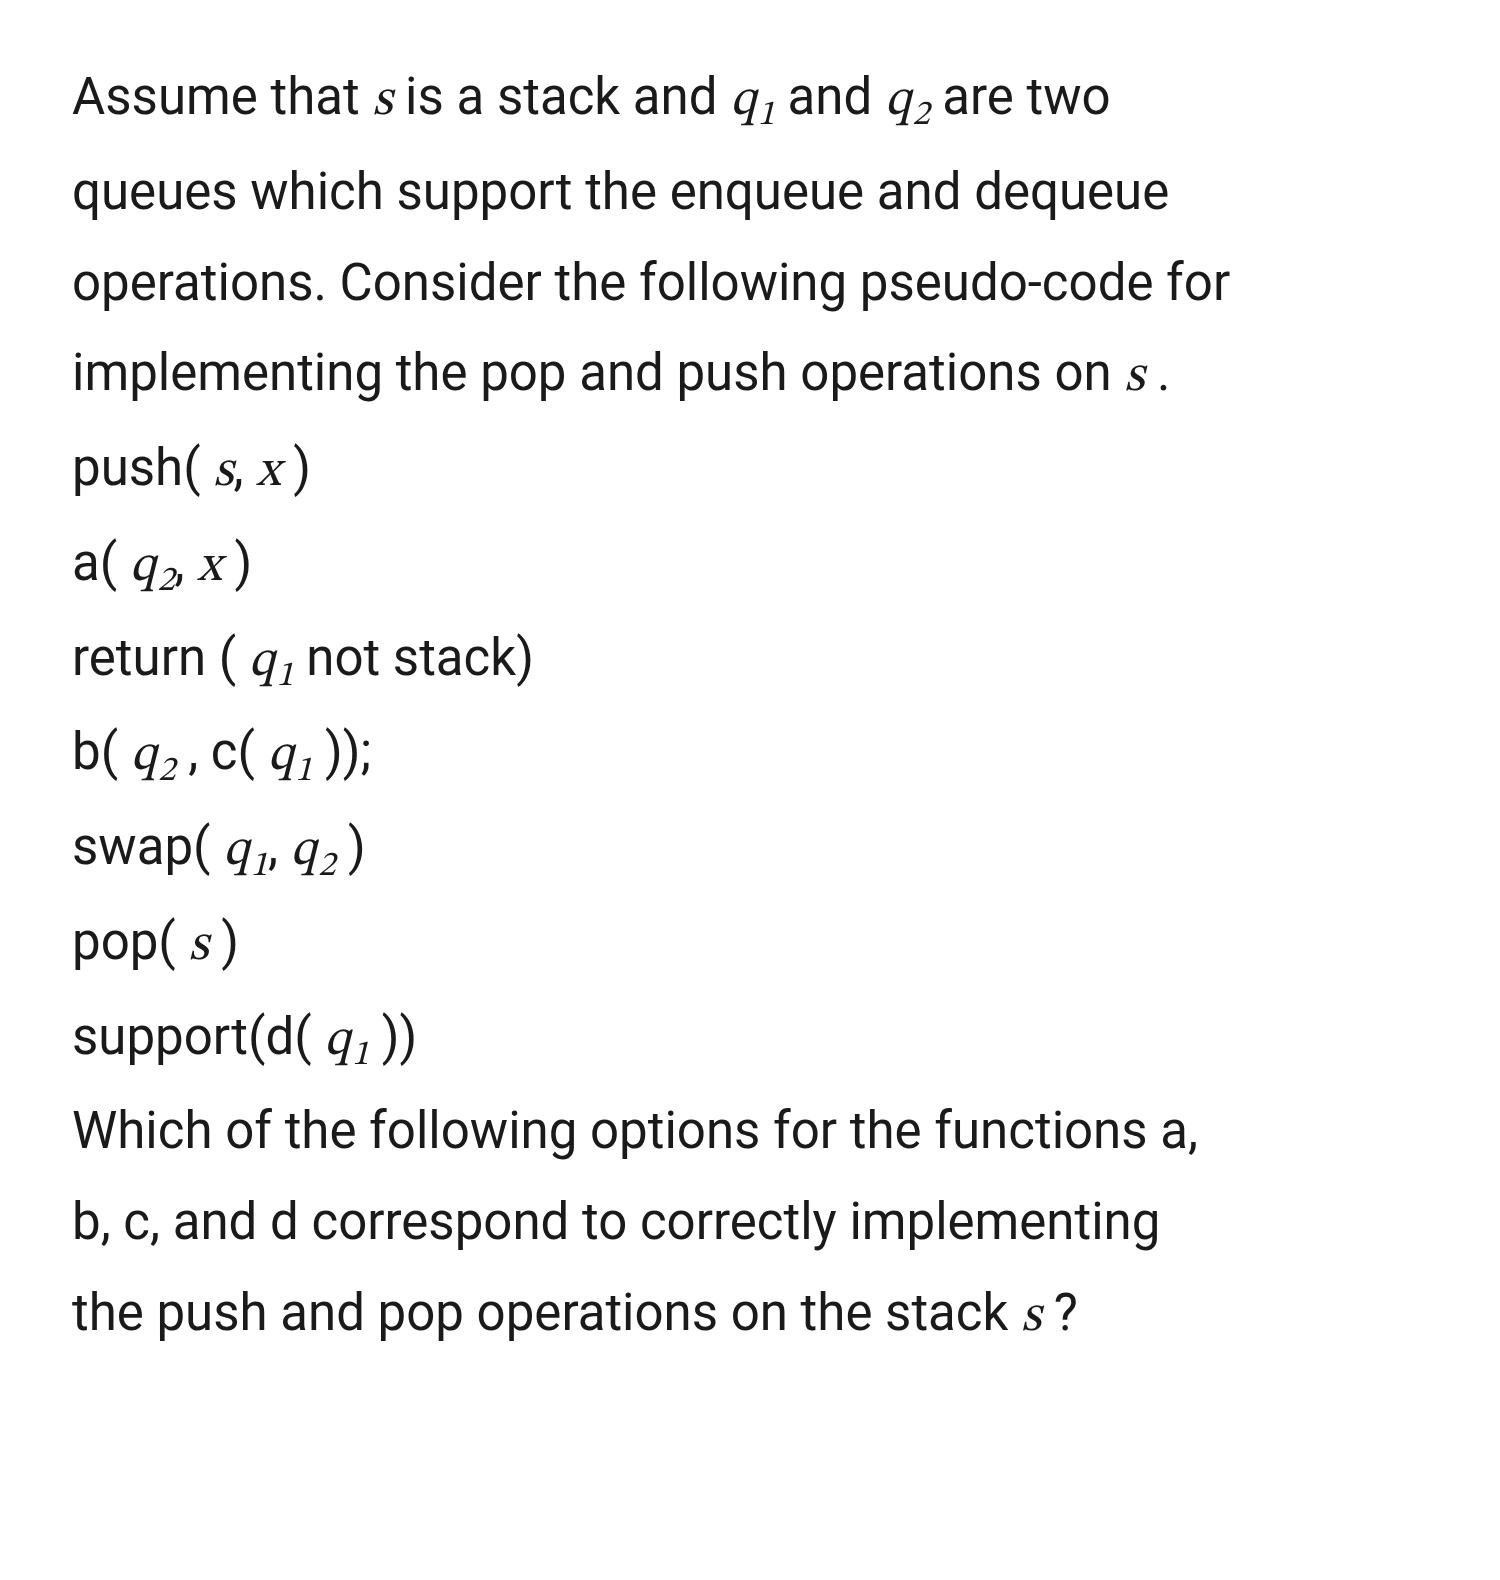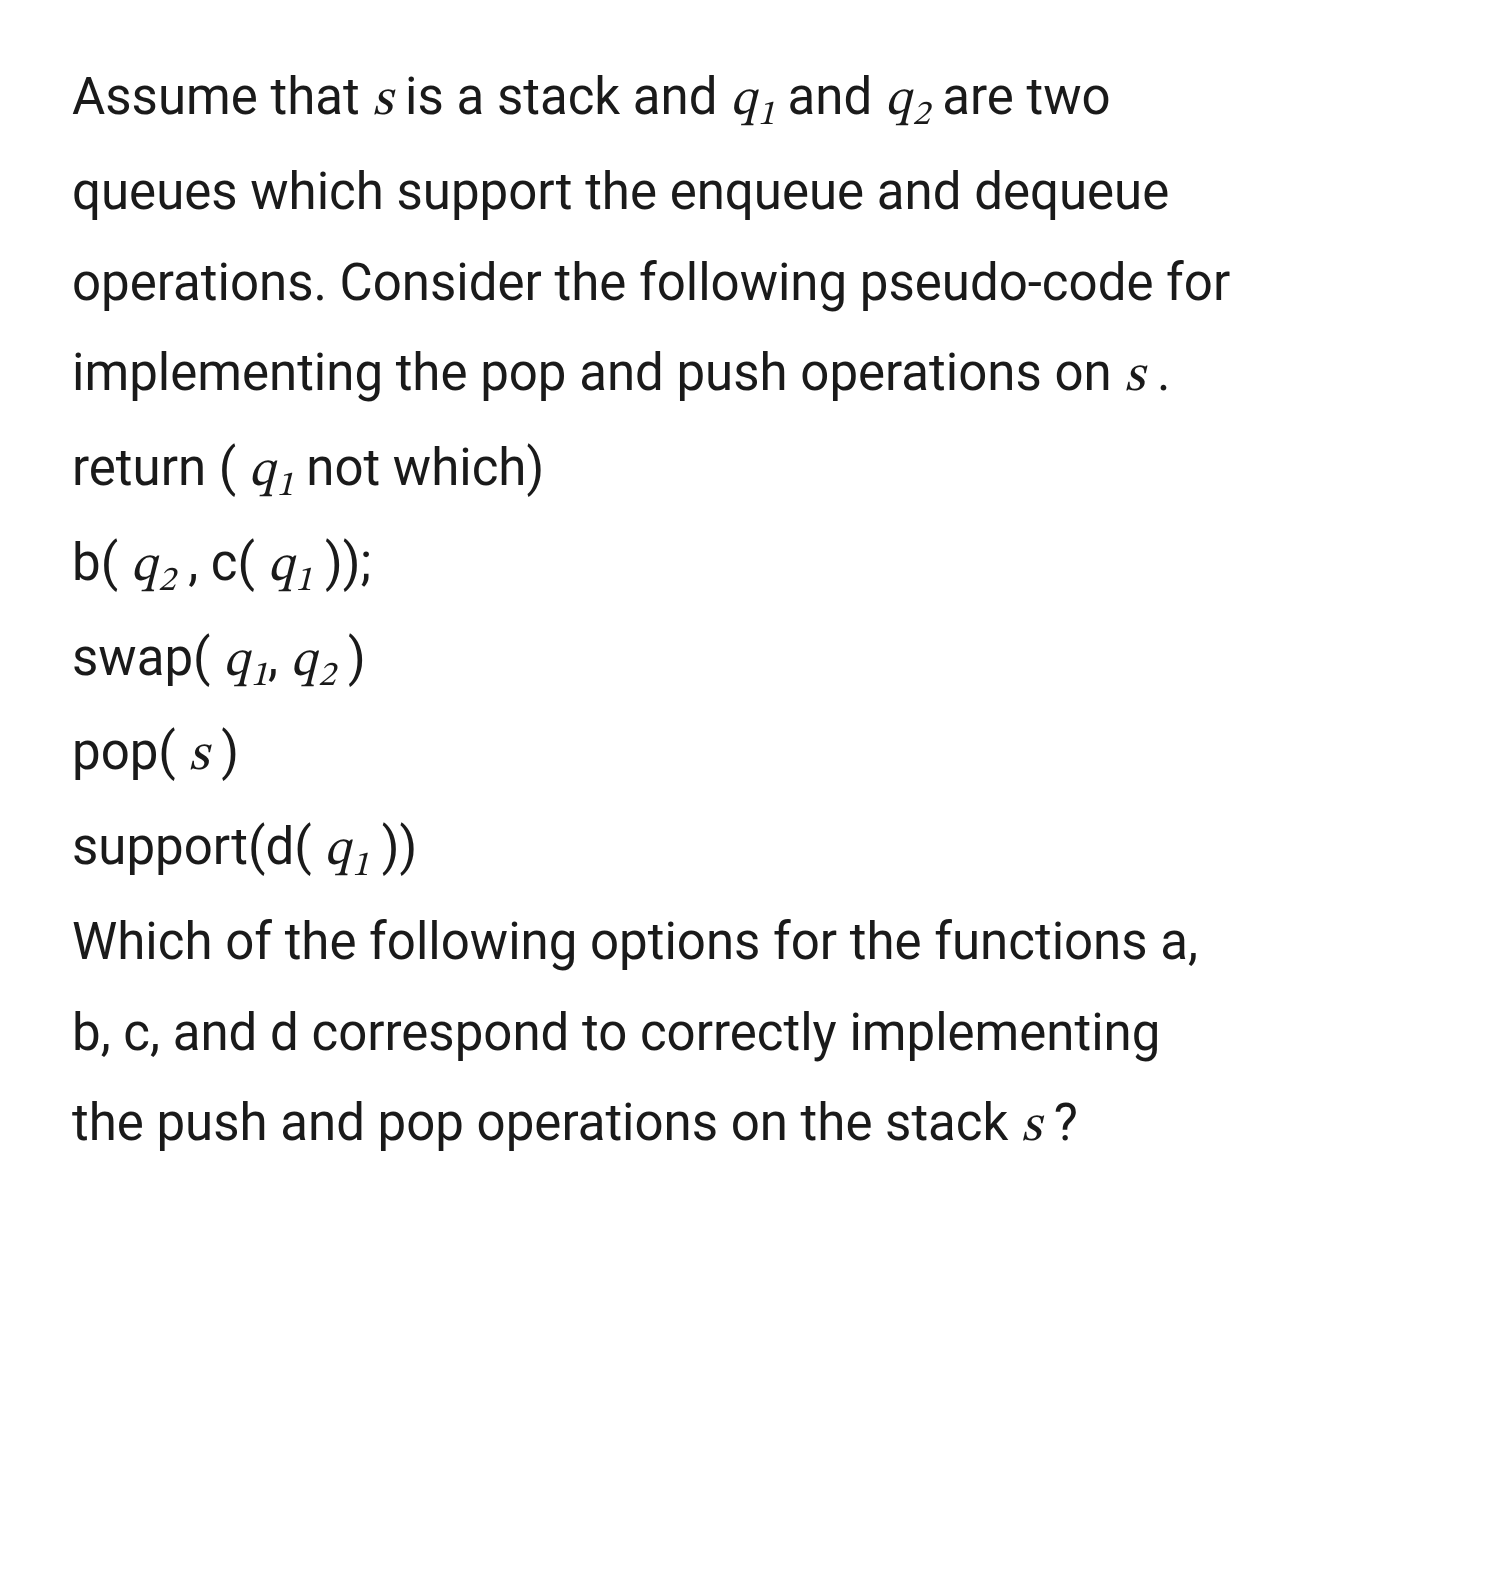--- a/index.html
+++ b/index.html
@@ -36,24 +36,30 @@
 </head>
 <body>
 
 <div class="page">
 
   <span class="line">
     <span>Assume that </span><span class="mi">s</span><span> is a stack and </span><span class="mi"><span>q</span><span class="sub">1</span></span><span> and </span><span class="mi"><span>q</span><span class="sub">2</span></span><span> are two queues which support the enqueue and dequeue operations. Consider the following pseudo-code for implementing the pop and push operations on </span><span class="mi">s</span><span> .</span>
   </span>
 
 
-
+  <span class="line">
+    <span>push( </span><span class="mi">s</span><span>, </span><span class="mi">x</span><span> )</span>
+  </span>
 
   <span class="line">
-    <span>return ( </span><span class="mi"><span>q</span><span class="sub">1</span></span><span>  not which)</span>
+    <span>a( </span><span class="mi"><span>q</span><span class="sub">2</span></span><span>, </span><span class="mi">x</span><span> )</span>
+  </span>
+
+  <span class="line">
+    <span>return ( </span><span class="mi"><span>q</span><span class="sub">1</span></span><span>  not stack)</span>
   </span>
 
   <span class="line">
     <span>b( </span><span class="mi"><span>q</span><span class="sub">2</span></span><span> , c( </span><span class="mi"><span>q</span><span class="sub">1</span></span><span> ));</span>
   </span>
 
   <span class="line">
     <span>swap( </span><span class="mi"><span>q</span><span class="sub">1</span></span><span>, </span><span class="mi"><span>q</span><span class="sub">2</span></span><span> )</span>
   </span>
 

